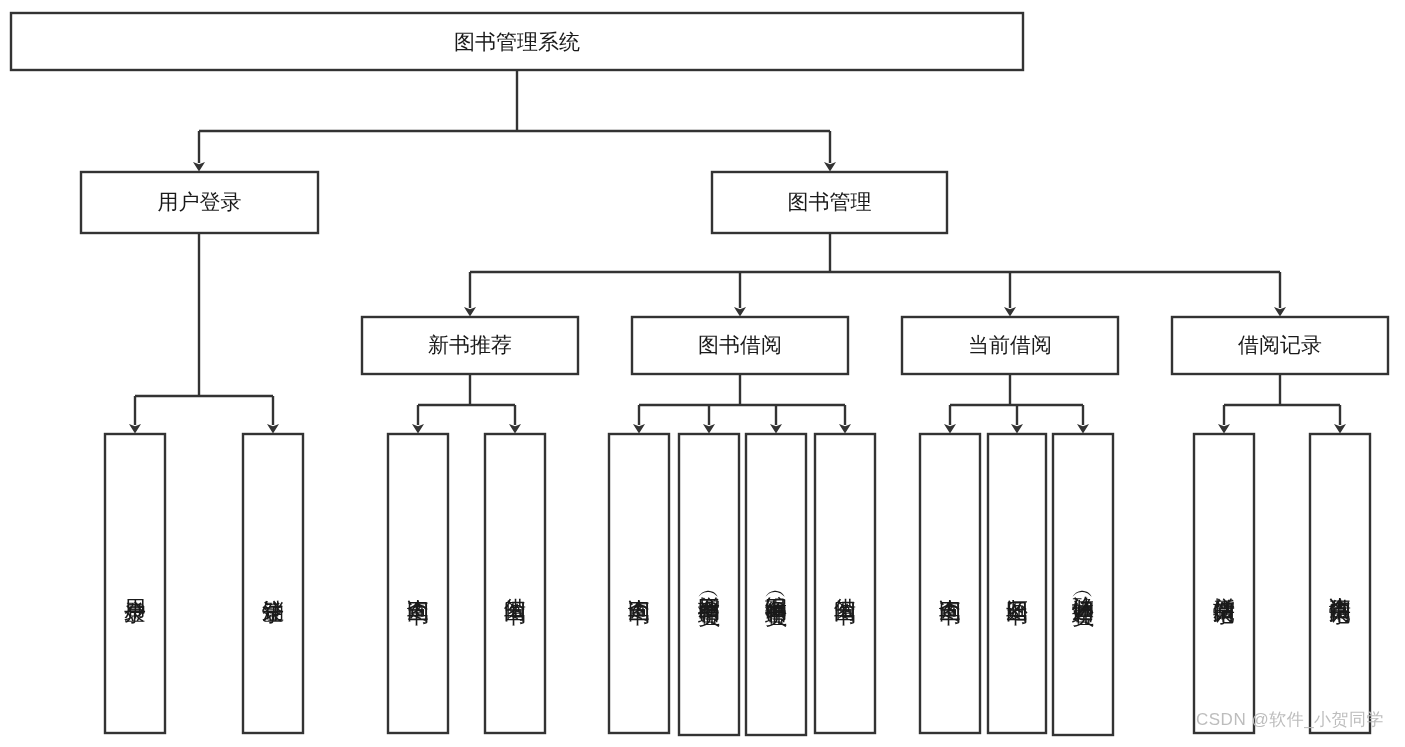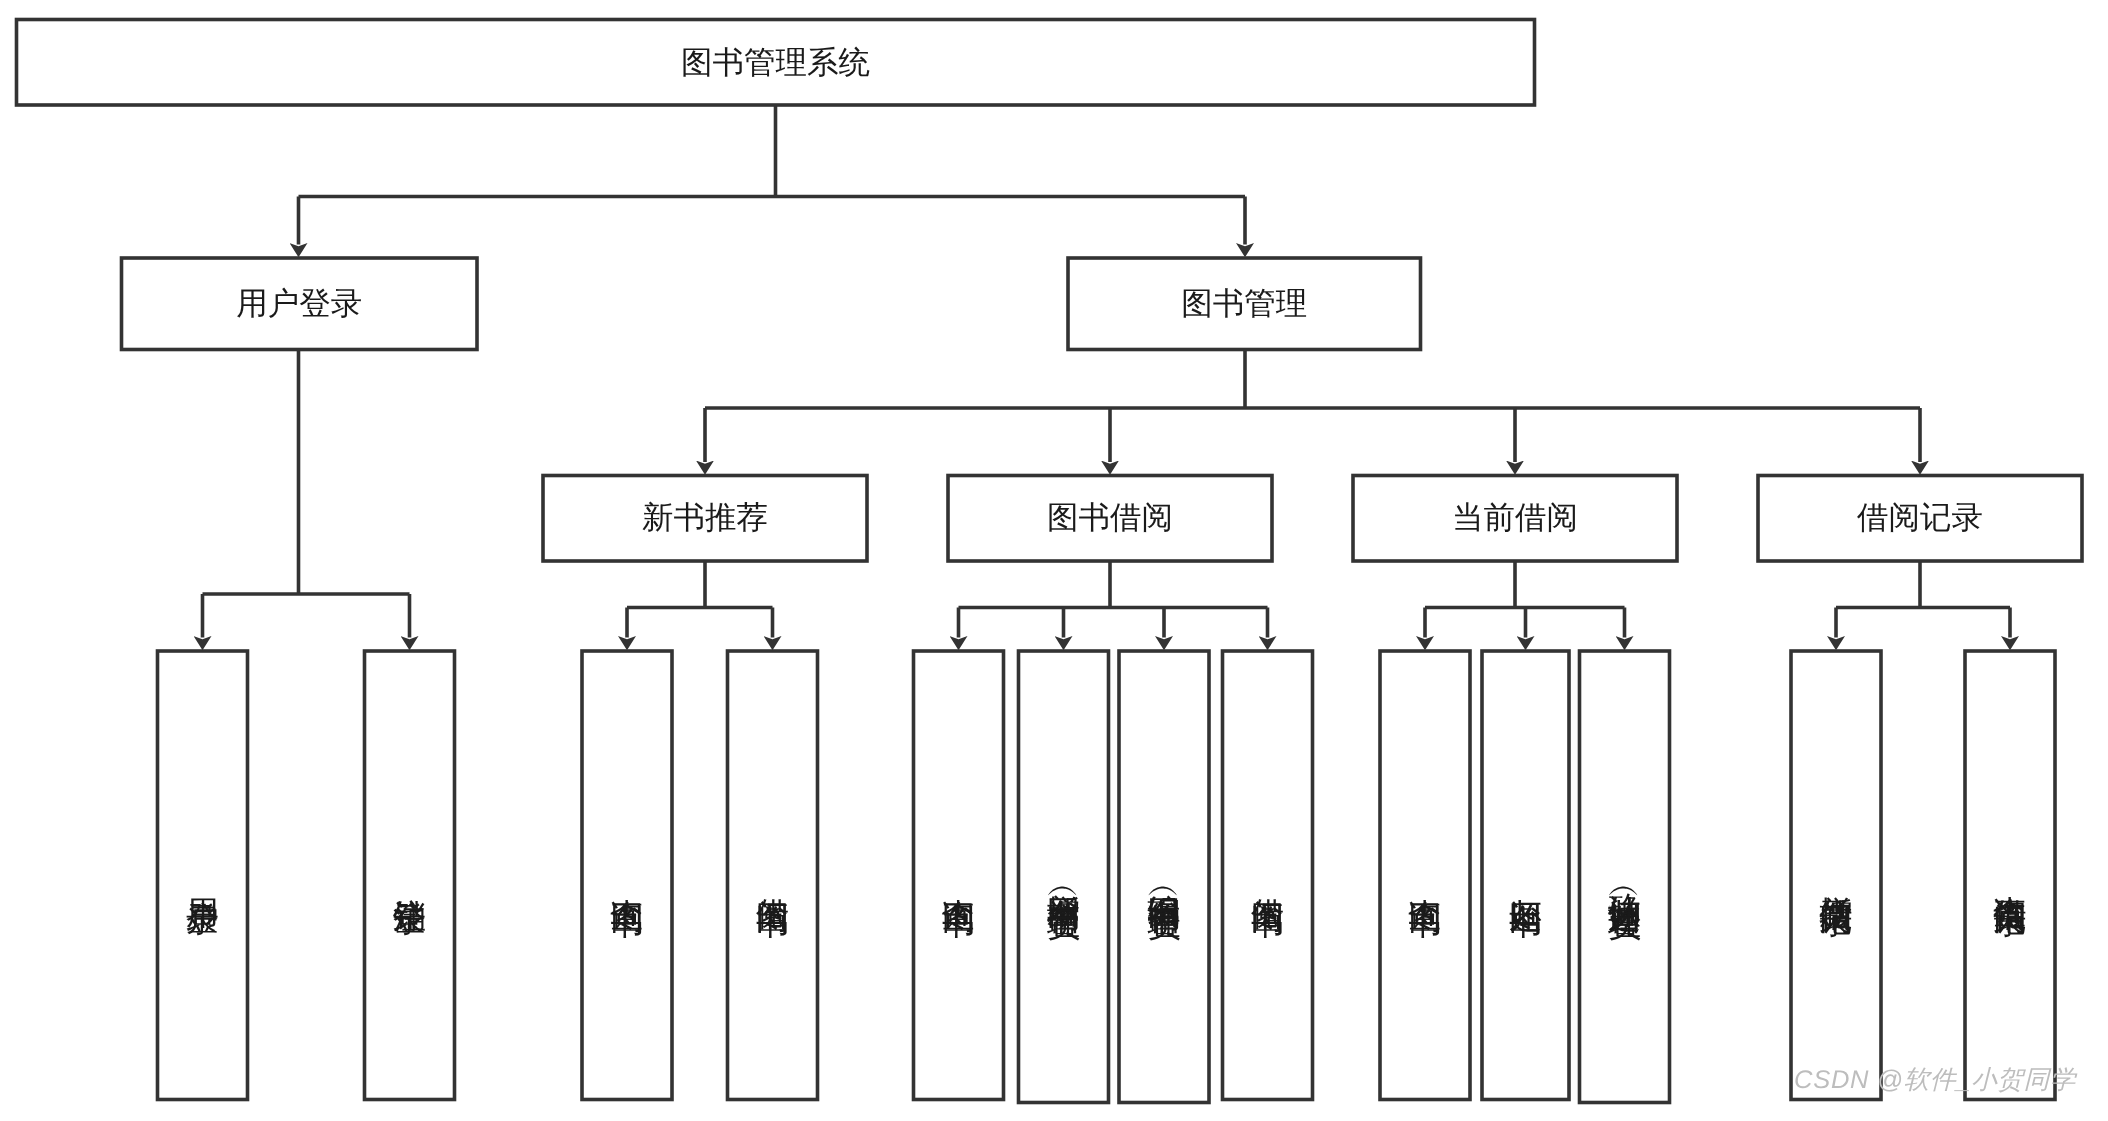--- a/index.html
+++ b/index.html
@@ -64,21 +64,20 @@
     pointer-events: none;
     user-select: none;
   }
   .watermark {
     position: absolute;
     font-family: "Liberation Sans", "DejaVu Sans", sans-serif;
     font-size: 17px;
     color: #bdbdbd;
     white-space: nowrap;
     letter-spacing: 0.5px;
-    font-style: italic;
   }
 </style>
 </head>
 <body>
 
 <div id="diagram-root">
 
   <svg class="diagram" viewBox="0 0 1405 747">
     <defs>
       <marker id="arrow" markerWidth="10" markerHeight="12" refX="1" refY="6" orient="auto" markerUnits="userSpaceOnUse">

